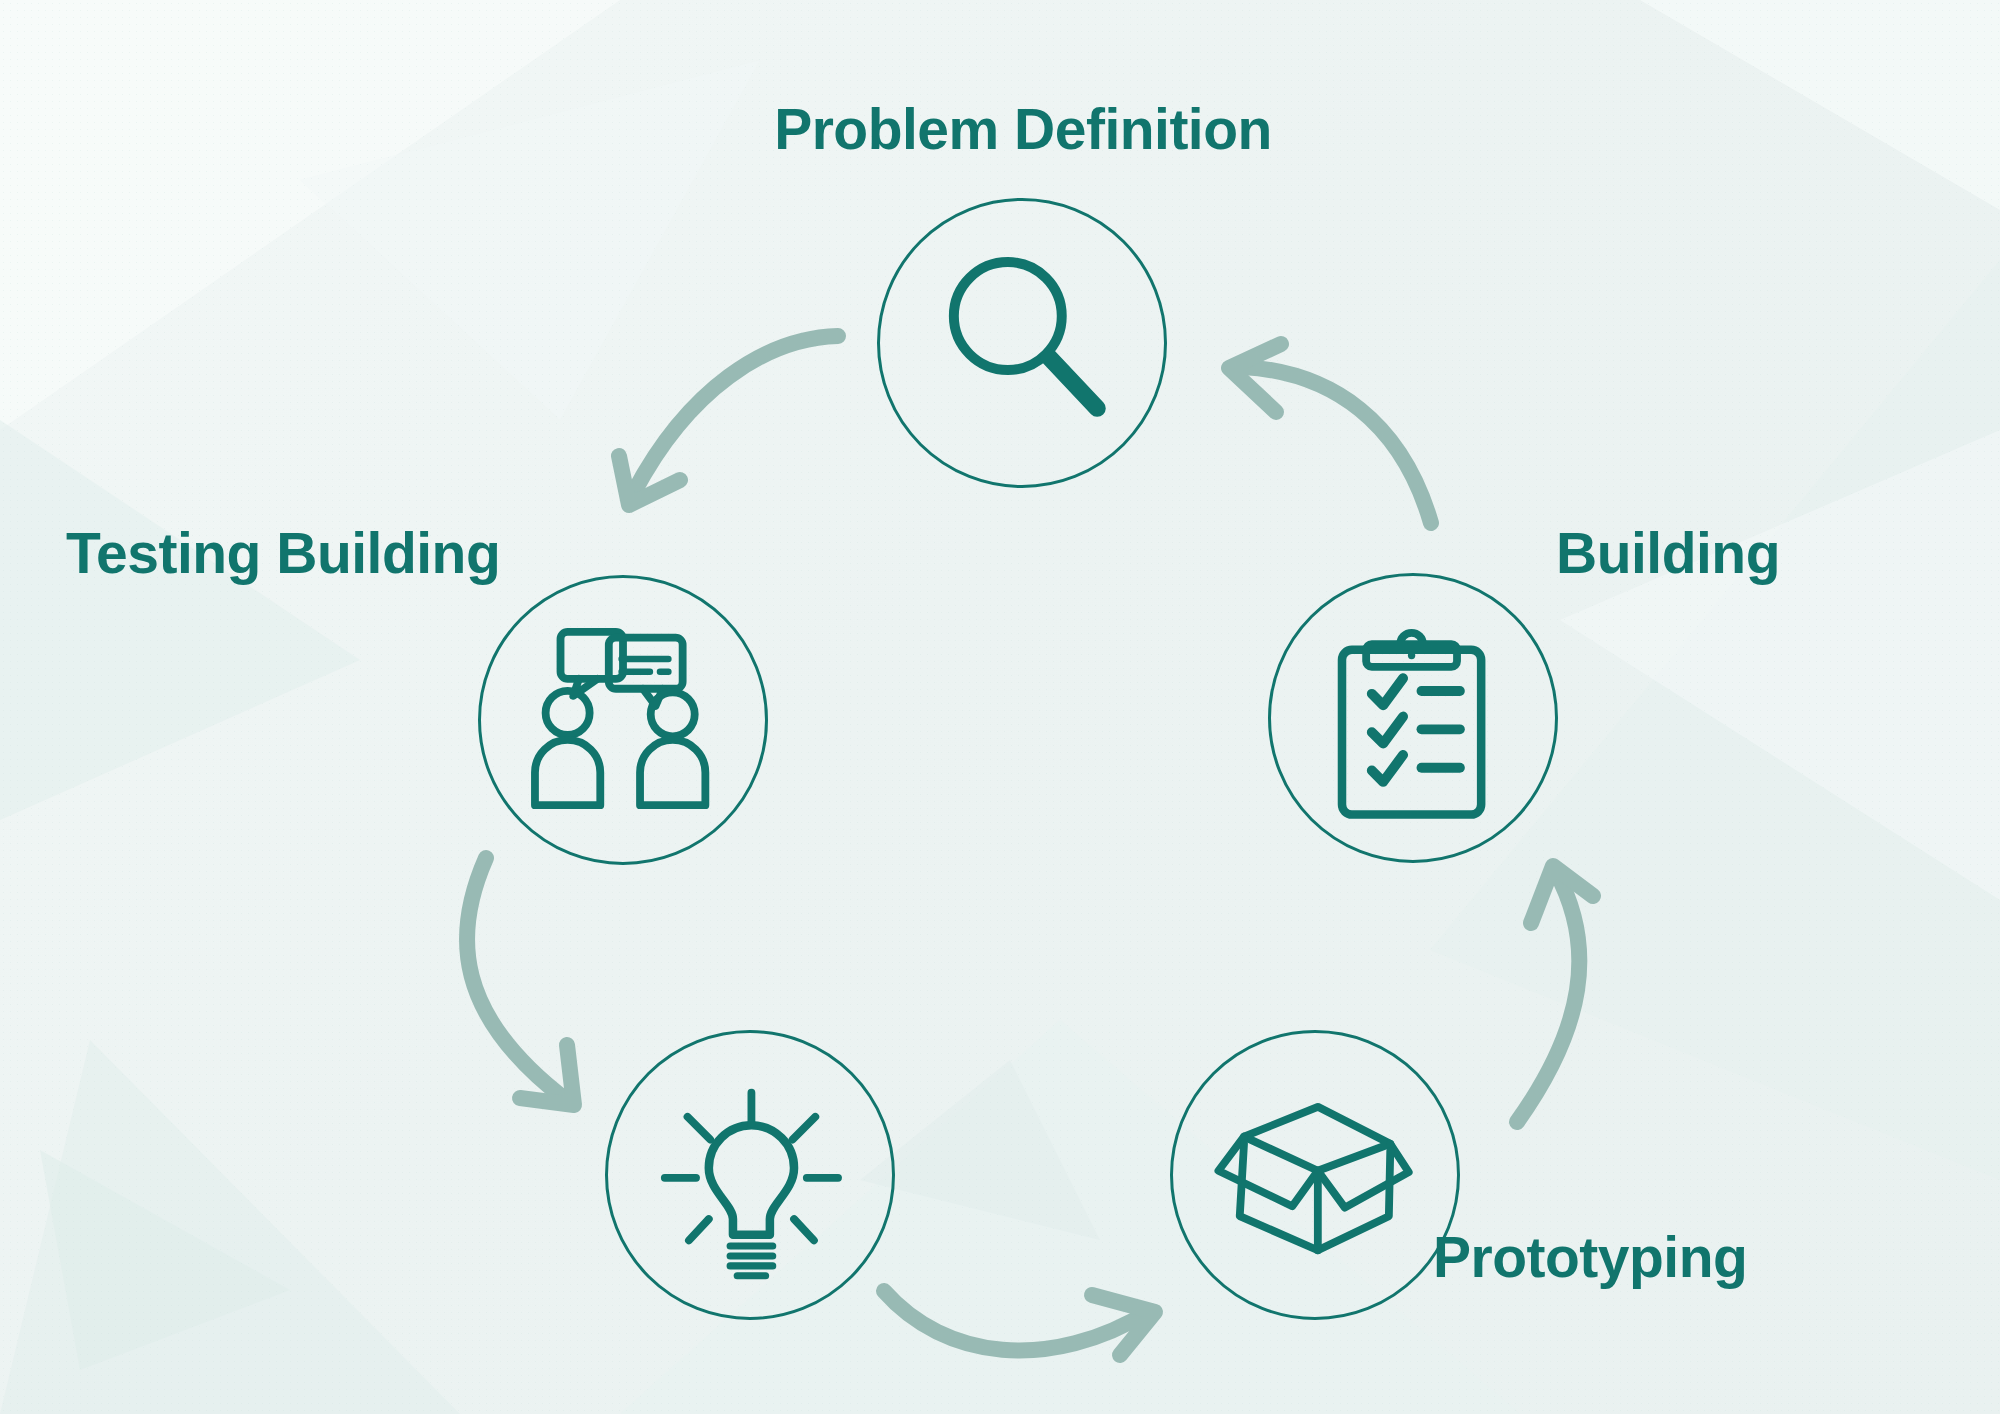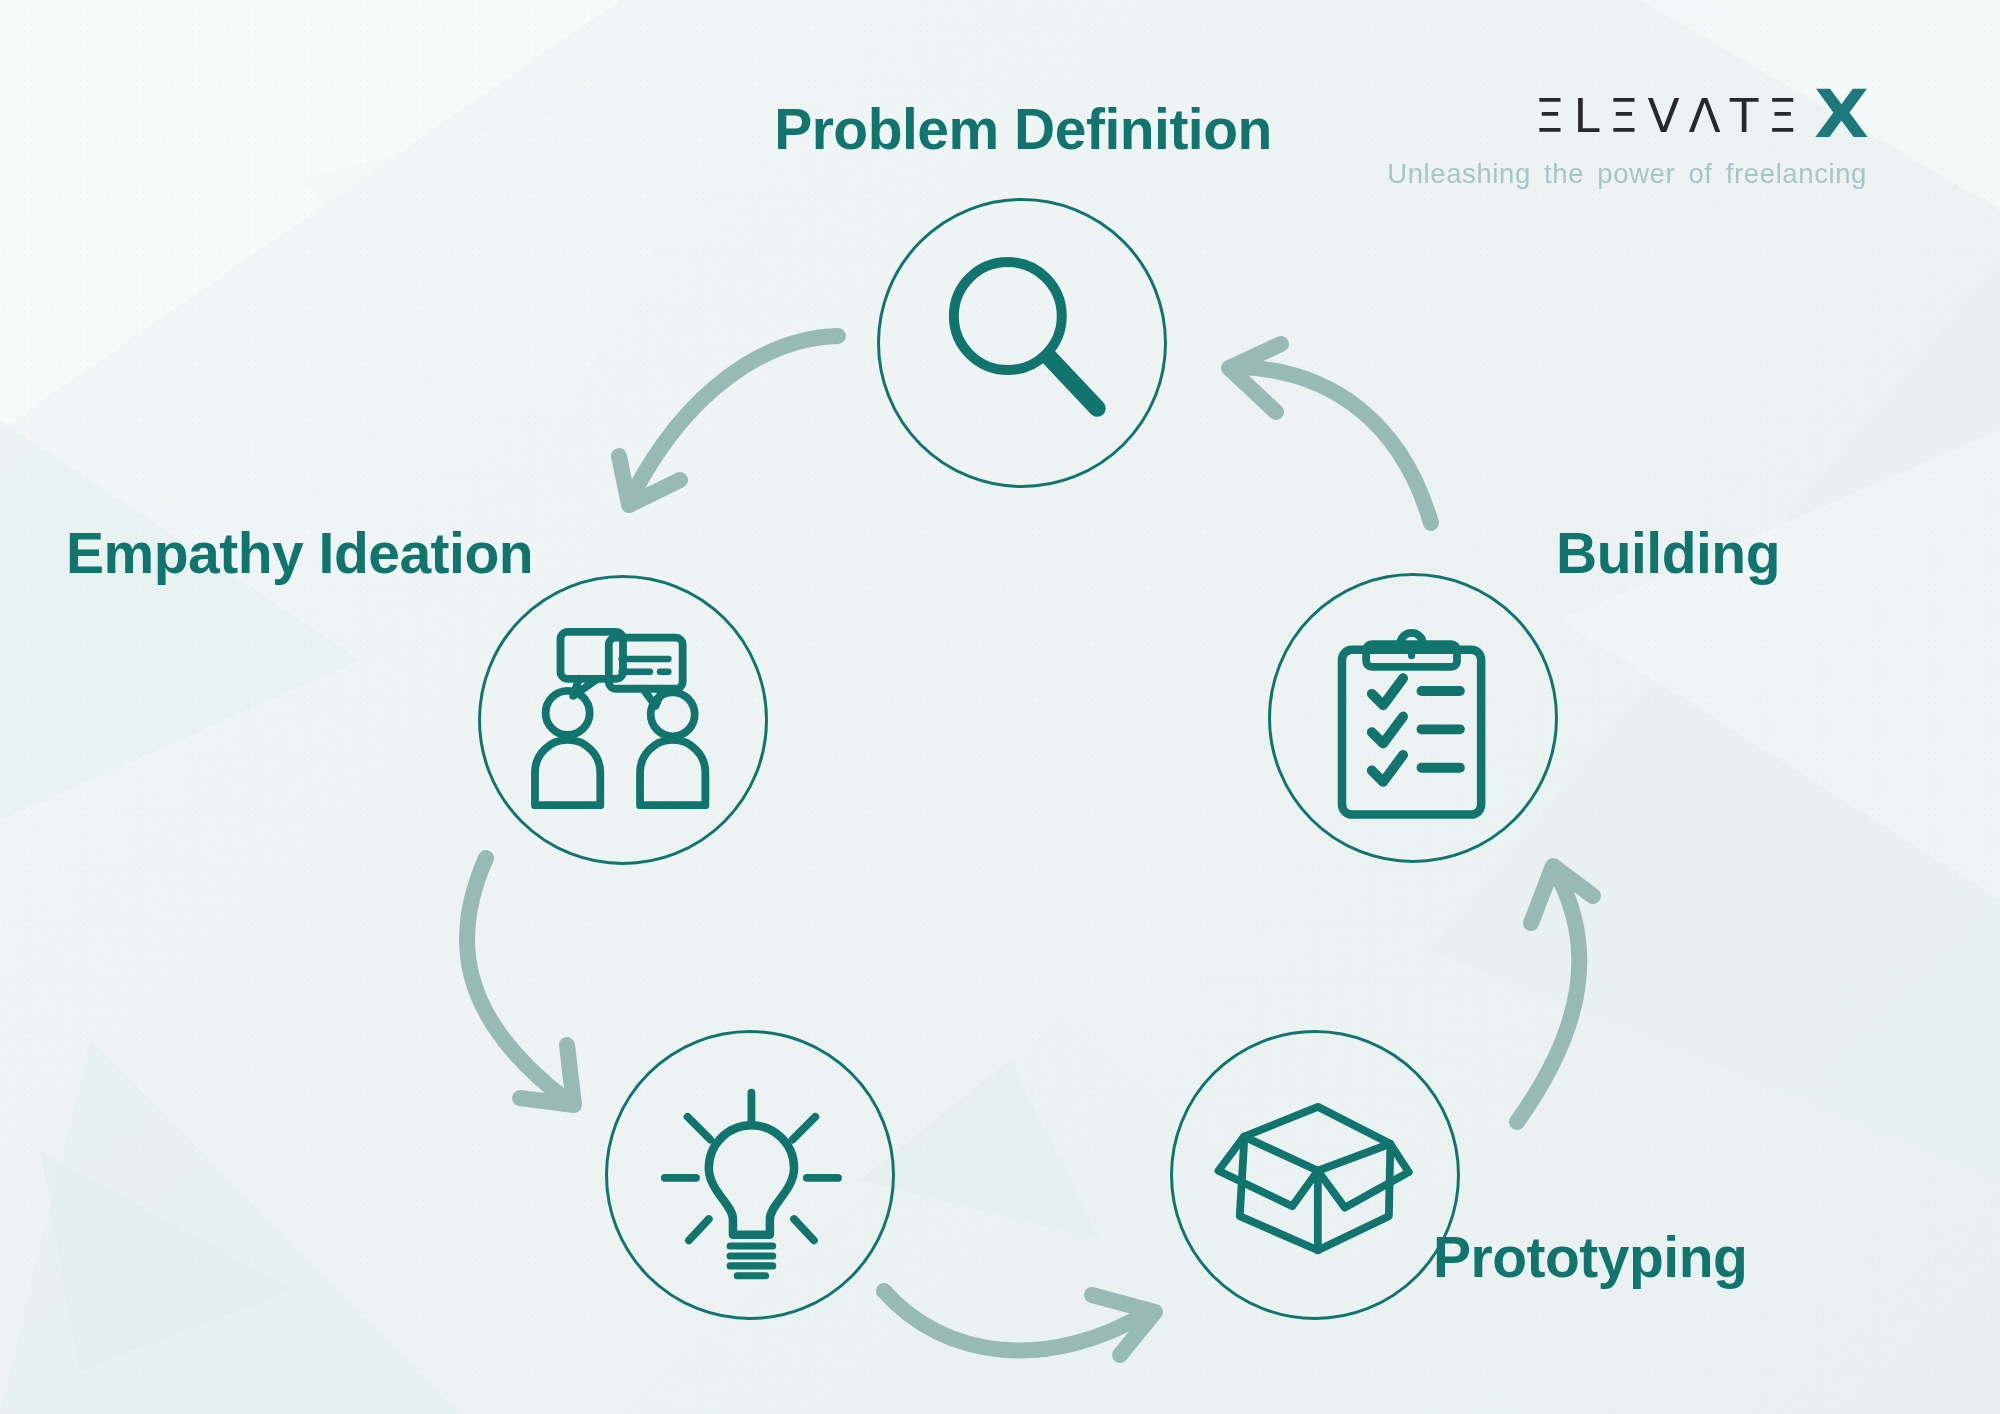--- a/index.html
+++ b/index.html
@@ -110,21 +110,21 @@
       <path d="M 1517 1122 C 1584 1028, 1597 948, 1556 872"></path>
       <path d="M 1531 923 L 1553 866 L 1593 896"></path>
     </g>
     <g>
       <path d="M 1431 523 C 1402 423, 1333 372, 1243 367"></path>
       <path d="M 1281 344 L 1229 368 L 1276 412"></path>
     </g>
   </svg>
 
   <div class="stage-label label-problem">Problem Definition</div>
-  <div class="stage-label label-empathy">Empathy Ideation</div>
+  <div class="stage-label label-empathy">Testing Building</div>
   <div class="stage-label label-prototyping">Prototyping</div>
   <div class="stage-label label-testing">Building</div>
 
   <div class="stage-circle circle-problem">
     <svg viewBox="0 0 200 200">
       <circle class="ln" cx="90" cy="81" r="38" stroke-width="7"></circle>
       <line class="ln" x1="119" y1="110" x2="153" y2="146" stroke-width="12"></line>
     </svg>
   </div>
 
@@ -178,21 +178,14 @@
   <div class="stage-circle circle-prototyping">
     <svg viewBox="0 0 200 200">
       <path class="ln" d="M 102 52 L 153 78 L 102 97 L 50 73 Z" stroke-width="5.5"></path>
       <path class="ln" d="M 50 73 L 32 97 L 84 122 L 102 97" stroke-width="5.5"></path>
       <path class="ln" d="M 153 78 L 166 98 L 121 123 L 102 97" stroke-width="5.5"></path>
       <path class="ln" d="M 50 78 L 47 129 L 102 153 L 152 129 L 153 83" stroke-width="5.5"></path>
       <path class="ln" d="M 102 99 L 102 153" stroke-width="5.5"></path>
     </svg>
   </div>
 
-  <div class="logo">
-    <div class="logo-row">
-      <span class="logo-brand">ΞLΞVΛTΞ</span>
-      <span class="logo-x">X</span>
-    </div>
-    <div class="logo-tagline">Unleashing the power of freelancing</div>
-  </div>
 
 </div>
 
 </body></html>

